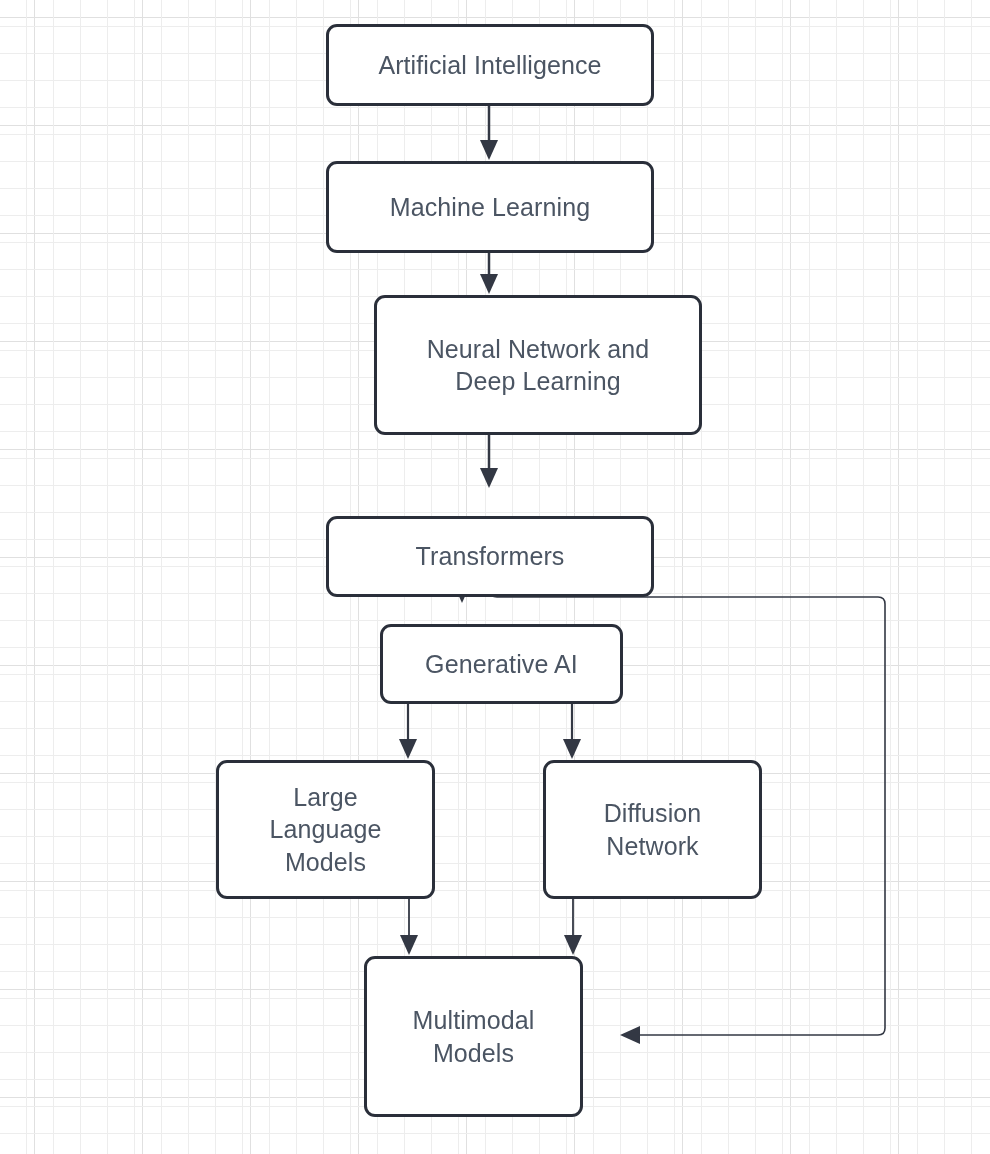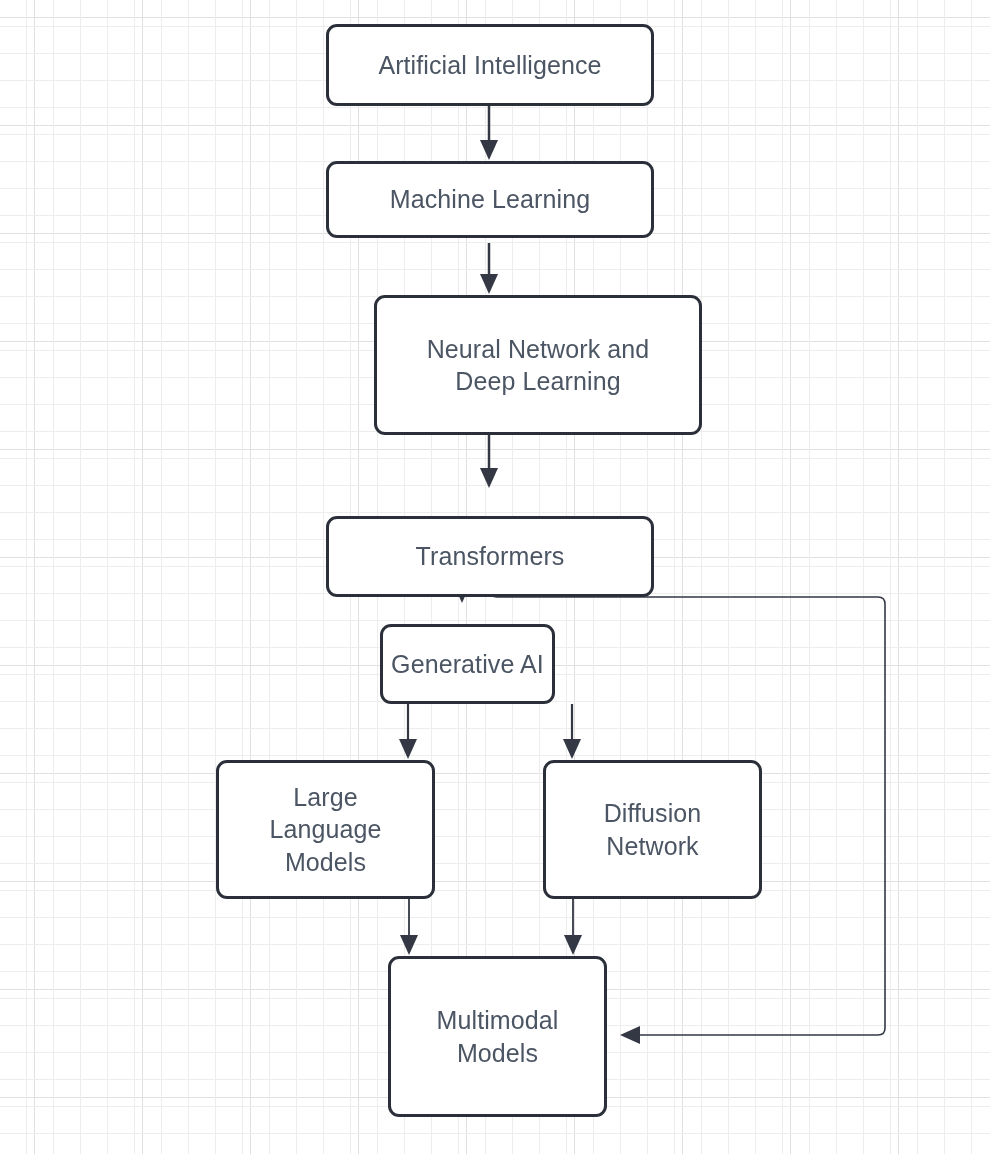--- a/index.html
+++ b/index.html
@@ -67,25 +67,25 @@
       <path d="M 408,704 L 408,739" fill="none" stroke="#333844" stroke-width="2.2" stroke-linecap="butt"></path>
       <polygon points="399,739 417,739 408,759" fill="#333844"></polygon>
       <path d="M 572,704 L 572,739" fill="none" stroke="#333844" stroke-width="2.2" stroke-linecap="butt"></path>
       <polygon points="563,739 581,739 572,759" fill="#333844"></polygon>
       <path d="M 409,899 L 409,935" fill="none" stroke="#333844" stroke-width="1.8" stroke-linecap="butt"></path>
       <polygon points="400,935 418,935 409,955" fill="#333844"></polygon>
       <path d="M 573,899 L 573,935" fill="none" stroke="#333844" stroke-width="1.8" stroke-linecap="butt"></path>
       <polygon points="564,935 582,935 573,955" fill="#333844"></polygon>
     </svg>
 <div class="node" style="left: 326px; top: 24px; width: 328px; height: 82px; border-color: rgb(42, 47, 58); background: rgb(255, 255, 255); color: rgb(75, 85, 99);">Artificial Intelligence</div>
-    <div class="node" style="left: 326px; top: 161px; width: 328px; height: 77px; border-color: rgb(42, 47, 58); background: rgb(255, 255, 255); color: rgb(75, 85, 99);">Machine Learning</div>
+    <div class="node" style="left: 326px; top: 161px; width: 328px; height: 92px; border-color: rgb(42, 47, 58); background: rgb(255, 255, 255); color: rgb(75, 85, 99);">Machine Learning</div>
     <div class="node" style="left: 326px; top: 295px; width: 328px; height: 140px; border-color: rgb(42, 47, 58); background: rgb(255, 255, 255); color: rgb(75, 85, 99); margin-left: 48px;">Neural Network and
 Deep Learning</div>
     <div class="node" style="left: 326px; top: 516px; width: 328px; height: 81px; border-color: rgb(42, 47, 58); background: rgb(255, 255, 255); color: rgb(75, 85, 99);">Transformers</div>
-    <div class="node" style="left: 380px; top: 624px; width: 175px; height: 80px; border-color: rgb(42, 47, 58); background: rgb(255, 255, 255); color: rgb(75, 85, 99);">Generative AI</div>
+    <div class="node" style="left: 380px; top: 624px; width: 243px; height: 80px; border-color: rgb(42, 47, 58); background: rgb(255, 255, 255); color: rgb(75, 85, 99);">Generative AI</div>
     <div class="node" style="left: 216px; top: 760px; width: 219px; height: 139px; border-color: rgb(42, 47, 58); background: rgb(255, 255, 255); color: rgb(75, 85, 99);">Large
 Language
 Models</div>
     <div class="node" style="left: 543px; top: 760px; width: 219px; height: 139px; border-color: rgb(42, 47, 58); background: rgb(255, 255, 255); color: rgb(75, 85, 99);">Diffusion
 Network</div>
-    <div class="node" style="left: 388px; top: 956px; width: 219px; height: 161px; border-color: rgb(42, 47, 58); background: rgb(255, 255, 255); color: rgb(75, 85, 99);">Multimodal
+    <div class="node" style="left: 364px; top: 956px; width: 219px; height: 161px; border-color: rgb(42, 47, 58); background: rgb(255, 255, 255); color: rgb(75, 85, 99);">Multimodal
 Models</div>
   </div>
 
 </body></html>

